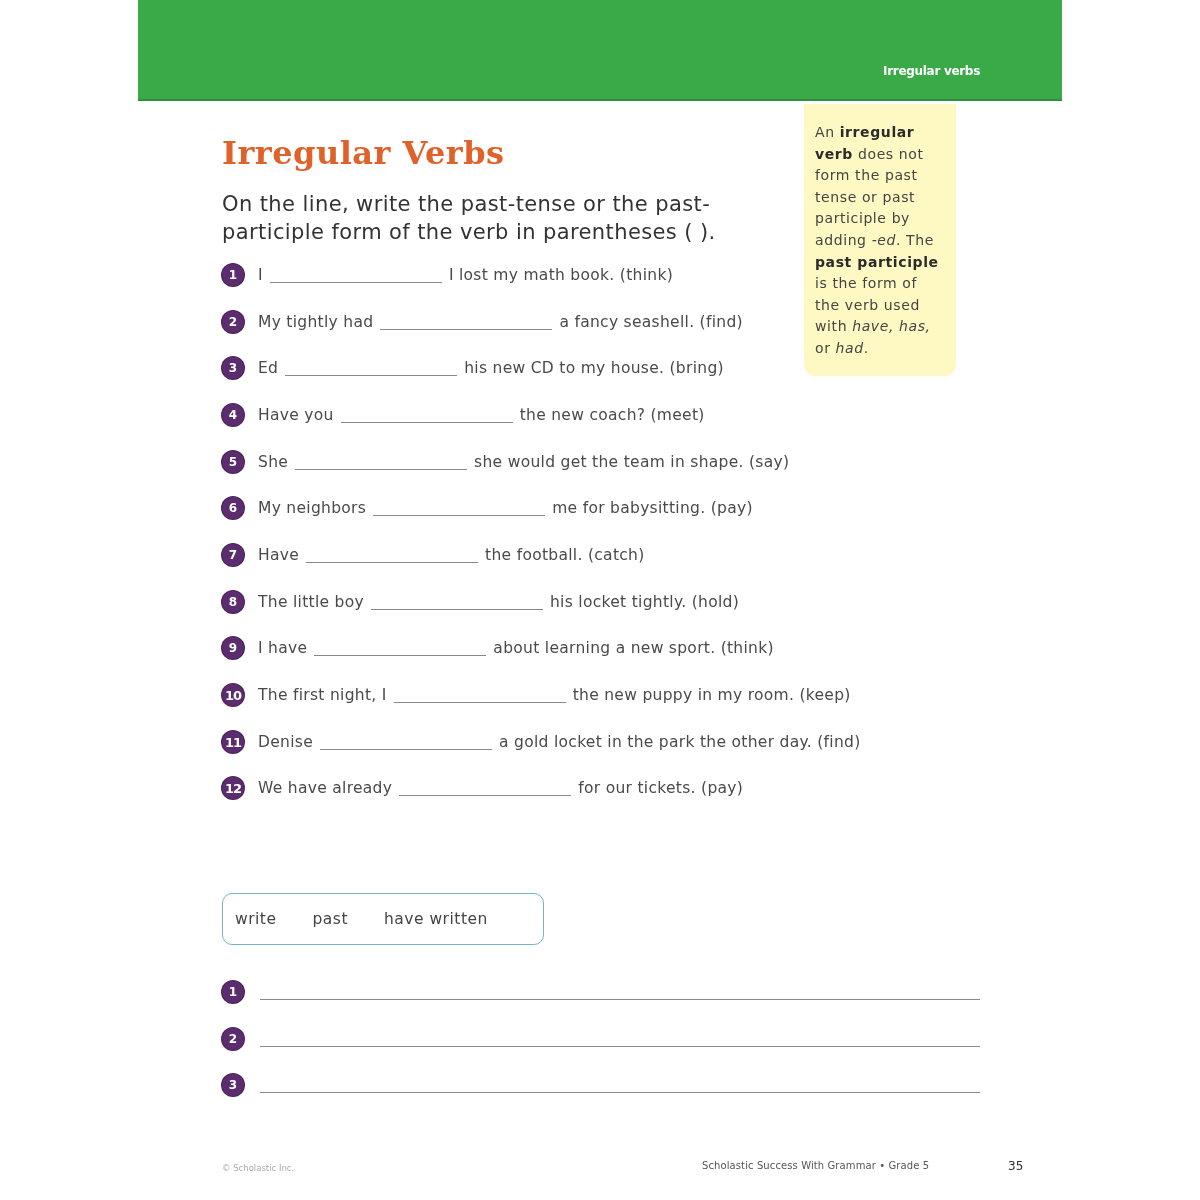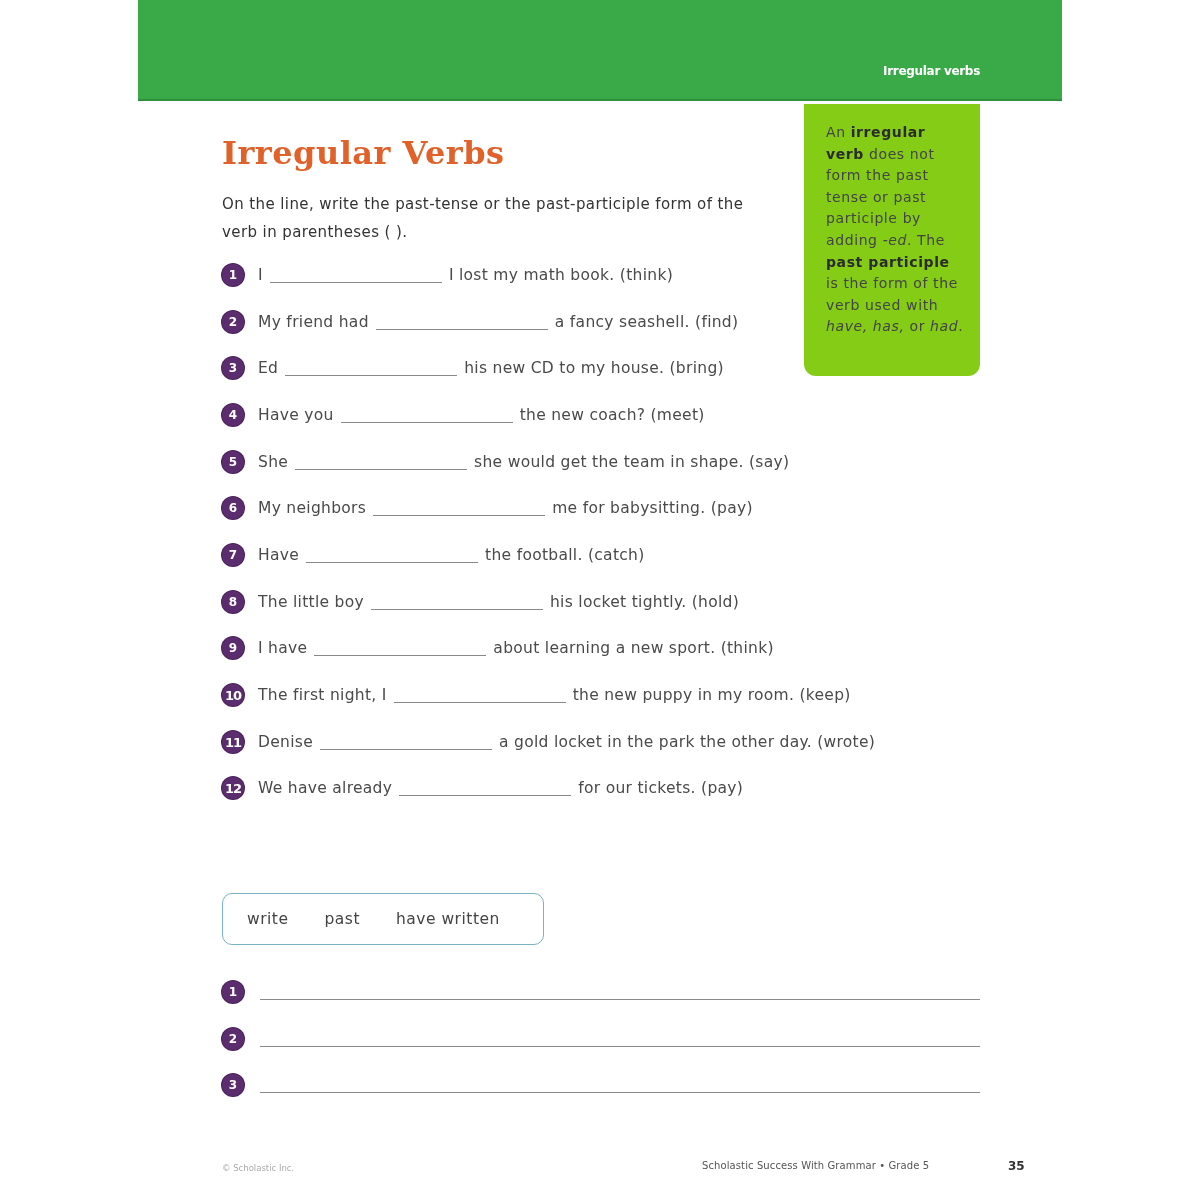--- a/index.html
+++ b/index.html
@@ -19,28 +19,28 @@
       font-size: 12px; color: #ffffff; letter-spacing: -0.3px;
     }
 
     .title {
       position: absolute; left: 84px; top: 134px;
       font-family: "DejaVu Serif", serif; font-weight: bold;
       font-size: 32px; color: #e0622a; letter-spacing: 0.5px;
     }
     .instructions {
       position: absolute; left: 84px; top: 190px; width: 540px;
-      font-size: 15px; line-height: 28px; color: #333;
+      font-size: 21px; line-height: 28px; color: #333;
       letter-spacing: 0.4px;
     }
 
     .sidebar-note {
-      position: absolute; left: 666px; top: 104px; width: 176px; height: 272px;
-      background: #84cc16; border-radius: 0 0 12px 12px;
-      padding: 18px 16px 0 22px;
+      position: absolute; left: 666px; top: 104px; width: 152px; height: 272px;
+      background: #fef9c3; border-radius: 0 0 12px 12px;
+      padding: 18px 16px 0 11px;
       font-size: 14px; line-height: 21.6px; color: #444; letter-spacing: 0.6px;
     }
     .sidebar-note b { color: #2b2b2b; }
     .sidebar-note i { font-style: italic; }
 
     .items { position: absolute; left: 84px; top: 262px; }
     .item {
       position: absolute; left: 0; height: 26px; white-space: nowrap;
       display: flex; align-items: center;
       font-size: 15.5px; color: #4a4a4a; letter-spacing: 0.3px;
@@ -59,21 +59,21 @@
       border-bottom: 1.5px solid #888; margin: 0 7px; transform: translateY(7px);
     }
 
     .section2 {
       position: absolute; left: 84px; top: 860px;
       font-size: 16px; color: #333; letter-spacing: 0.6px;
     }
     .word-box {
       position: absolute; left: 84px; top: 893px; width: 322px; height: 52px;
       border: 1.5px solid #7ab4c4; border-radius: 10px;
-      display: flex; align-items: center; padding-left: 24px;
+      display: flex; align-items: center; padding-left: 12px;
       font-size: 15.5px; color: #444; letter-spacing: 0.5px;
     }
     .word-box span { margin-right: 36px; }
 
     .sentence-lines { position: absolute; left: 84px; top: 980px; }
     .sline { position: absolute; left: 0; width: 760px; height: 26px; }
     .sline .num { position: absolute; left: 0; top: 1px; margin: 0; }
     .sline .rule {
       position: absolute; left: 38px; top: 19px; width: 720px; height: 0;
       border-bottom: 1.5px solid #8a8a8a;
@@ -82,21 +82,21 @@
     .footer-left {
       position: absolute; left: 84px; top: 1163px;
       font-size: 8.5px; color: #aaa;
     }
     .footer-right {
       position: absolute; left: 564px; top: 1160px;
       font-size: 10px; color: #555; letter-spacing: 0.1px;
     }
     .page-num {
       position: absolute; left: 870px; top: 1159px;
-      font-size: 12px; font-weight: bold; color: #333;
+      font-size: 12px; font-weight: normal; color: #333;
     }
   </style>
 </head>
 <body>
 
 <div class="page">
 
   <div class="header-band">
     <span class="header-tag">Irregular verbs</span>
   </div>
@@ -110,21 +110,21 @@
 
   <div class="items">
     <div class="item" style="top:0px">
       <span class="num">1</span>
       <span>I</span>
       <span class="blank"></span>
       <span>I lost my math book. (think)</span>
     </div>
     <div class="item" style="top:47px">
       <span class="num">2</span>
-      <span>My friend had</span>
+      <span>My tightly had</span>
       <span class="blank"></span>
       <span>a fancy seashell. (find)</span>
     </div>
     <div class="item" style="top:93px">
       <span class="num">3</span>
       <span>Ed</span>
       <span class="blank"></span>
       <span>his new CD to my house. (bring)</span>
     </div>
     <div class="item" style="top:140px">
@@ -166,21 +166,21 @@
     <div class="item" style="top:420px">
       <span class="num two">10</span>
       <span>The first night, I</span>
       <span class="blank"></span>
       <span>the new puppy in my room. (keep)</span>
     </div>
     <div class="item" style="top:467px">
       <span class="num two">11</span>
       <span>Denise</span>
       <span class="blank"></span>
-      <span>a gold locket in the park the other day. (wrote)</span>
+      <span>a gold locket in the park the other day. (find)</span>
     </div>
     <div class="item" style="top:513px">
       <span class="num two">12</span>
       <span>We have already</span>
       <span class="blank"></span>
       <span>for our tickets. (pay)</span>
     </div>
   </div>
 
 

